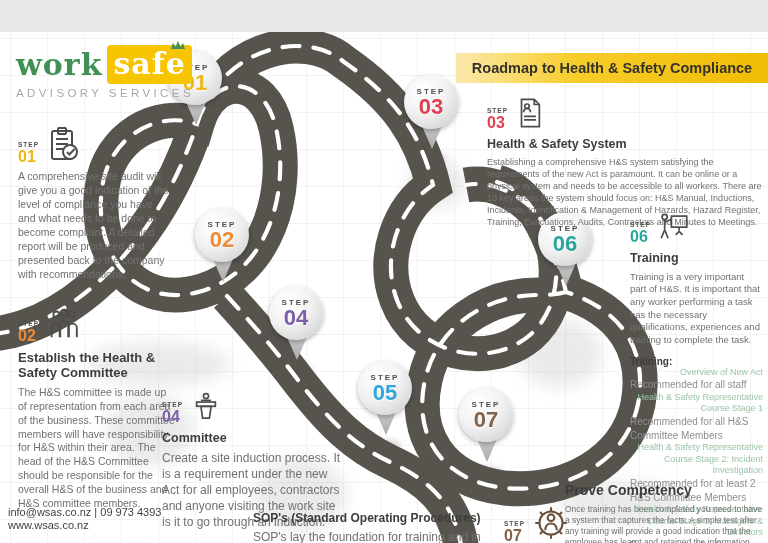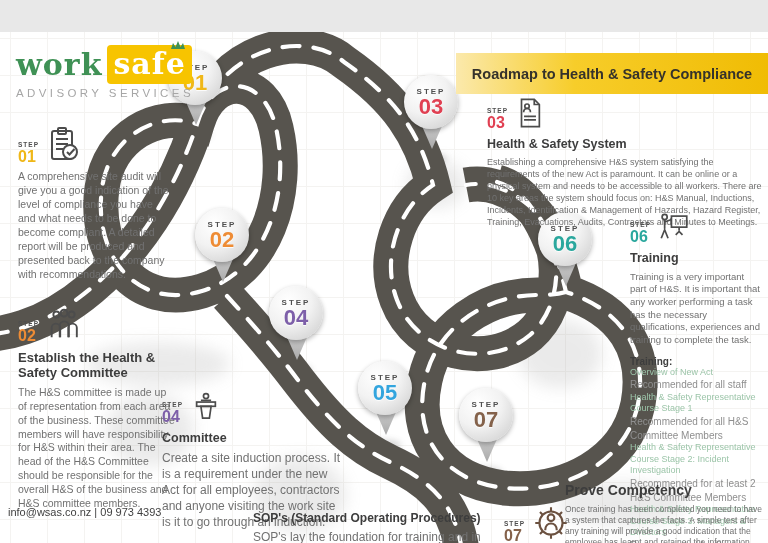--- a/index.html
+++ b/index.html
@@ -10,21 +10,21 @@
   .abs{position:absolute;}
   
   #logo{left:16px;top:13px;z-index:5;}
   .logo-row{display:flex;align-items:center;}
   .logo-work{font-family:"DejaVu Serif",serif;font-weight:bold;font-size:30px;color:#3F9155;letter-spacing:1px;}
   .logo-safe-box{position:relative;margin-left:5px;background:#F7C400;border-radius:4px;padding:1px 6px 3px 6px;}
   .logo-safe{font-family:"DejaVu Serif",serif;font-weight:bold;font-size:30px;color:#ffffff;letter-spacing:1px;}
   .logo-crown{position:absolute;top:-4px;right:6px;}
   .logo-tag{margin-top:3px;font-size:11.5px;color:#a6a6a6;letter-spacing:3.4px;}
   
-  #banner{left:456px;top:21px;right:0;height:41px;z-index:5;display:flex;align-items:center;justify-content:center;
+  #banner{left:456px;top:21px;right:0;height:30px;z-index:5;display:flex;align-items:center;justify-content:center;
     background:linear-gradient(90deg,#FBE9AC 0%,#F7CD2A 38%,#F0BC04 100%);}
   #banner .banner-title{font-size:14.5px;font-weight:bold;color:#35322b;}
   
   #road-svg{left:0;top:0;z-index:1;}
   
   .pin{position:absolute;width:56px;z-index:3;text-align:center;}
   .pin-tail{width:26px;height:30px;margin:-10px auto 0;background:linear-gradient(#d6d6d6,#a9a9a9);
     clip-path:polygon(0 0,100% 0,50% 100%);}
   .pin-circle{position:relative;width:54px;height:54px;border-radius:50%;z-index:2;
     background:radial-gradient(circle at 35% 28%,#ffffff 0%,#f2f2f2 45%,#d8d8d8 80%,#c4c4c4 100%);
@@ -35,21 +35,21 @@
   .step-block{z-index:4;}
   .icon-row{display:flex;align-items:flex-end;gap:5px;}
   .mini{line-height:1;}
   .mini-step{font-size:6.5px;font-weight:bold;letter-spacing:1px;color:#4f4f4f;}
   .mini-num{font-size:16px;font-weight:bold;margin-top:1px;}
   .blk-title{font-weight:bold;color:#3d3d3d;line-height:1.18;margin-top:6px;}
   .blk-body{color:#717171;line-height:1.33;margin-top:5px;}
   .t13{font-size:13px;} .t125{font-size:12.5px;} .t12{font-size:12px;} .t115{font-size:14px;}
   .b105{font-size:10.5px;} .b10{font-size:12px;} .b95{font-size:9.5px;} .b9{font-size:9px;} .b85{font-size:8.5px;}
   .list-head{font-weight:bold;color:#3d3d3d;font-size:10px;margin-top:9px;}
-  .course{color:#9CC5A9;font-size:9px;line-height:1.32;}
+  .course{color:#9CC5A9;font-size:9px;line-height:1.32;text-align:right;}
   .note{color:#8f8f8f;font-size:10px;line-height:1.32;}
   
   #footer{left:8px;top:474px;width:190px;text-align:left;z-index:4;}
   .footer-contact{font-size:11px;color:#3f3f3f;}
   .footer-web{font-size:11px;color:#3f3f3f;margin-top:1px;}
   .footer-copy{font-size:7.5px;color:#8e8e8e;margin-top:10px;}
   svg.ic{display:block;}
 </style>
 </head>
 <body>
@@ -296,15 +296,16 @@
       </svg>
     </div>
   </div>
   <div class="abs step-block" style="left:565px;top:450px;width:200px;">
     <div class="blk-title t115" style="margin-top:0;">Prove Competency</div>
     <div class="blk-body b85">Once training has been completed you need to have a system that captures the facts. A simple test after any training will provide a good indication that the employee has learnt and retained the information. This in turn will give you the opportunity to "prove competency" and remove the cause for plausible deniability.</div>
   </div>
 
   <div id="footer" class="abs">
     <div class="footer-contact">info@wsas.co.nz  |  09 973 4393</div>
+    <div class="footer-web">www.wsas.co.nz</div>
   </div>
 
 </div>
 
 </body></html>

